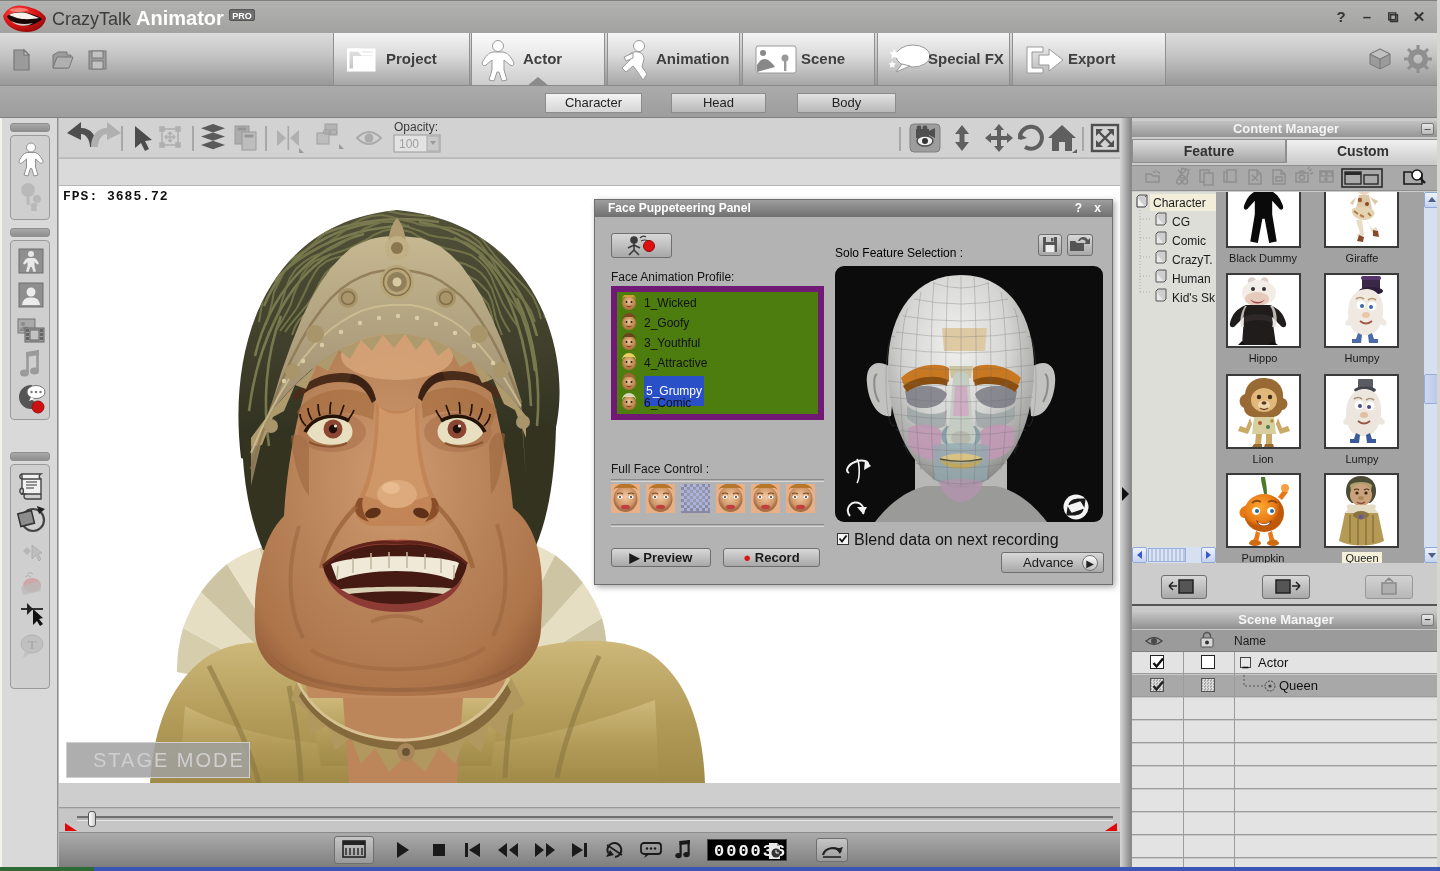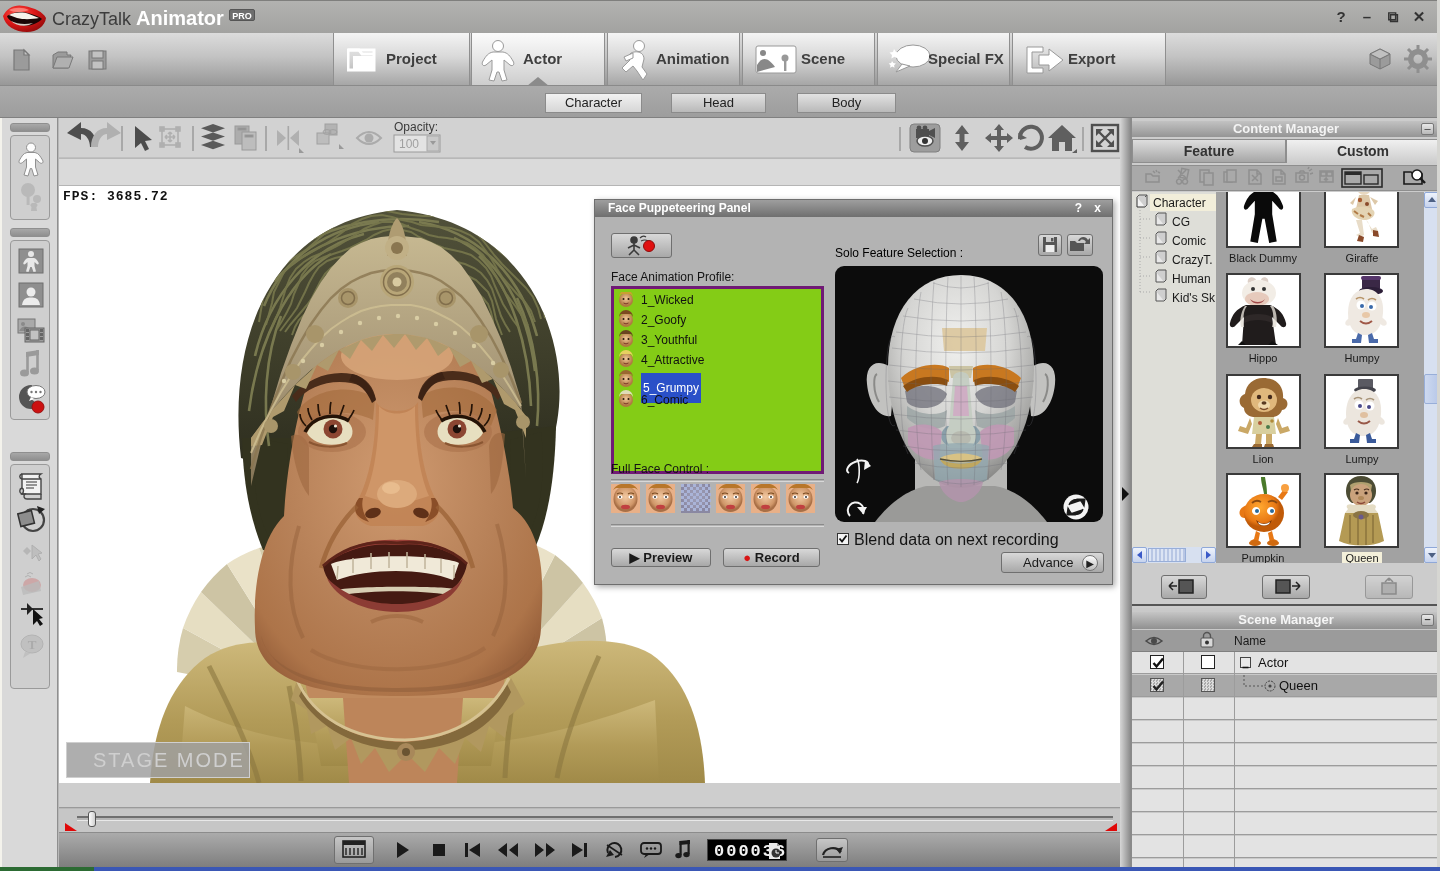--- a/index.html
+++ b/index.html
@@ -44,21 +44,21 @@
 #stagemode { left:7px; top:556px; width:184px; height:36px; background:rgba(160,160,160,0.85); border:1px solid #cfcfcf;
   color:#cfcfcf; font-size:20px; letter-spacing:2px; line-height:34px; padding-left:26px; }
 #canvasgap { left:59px; top:783px; width:1061px; height:25px; background:#cecece; border-bottom:1px solid #9a9a9a;}
 #sliderrow { left:59px; top:809px; width:1061px; height:23px; background:#c6c6c6; }
 #playbar { left:59px; top:832px; width:1061px; height:35px; background:linear-gradient(#ababab,#7e7e7e); border-top:1px solid #8c8c8c;}
 #collapsestrip { left:1120px; top:118px; width:10px; height:753px; background:linear-gradient(90deg,#d6d6d6,#8e8e8e); }
 
 
 #facepanel { left:594px; top:199px; width:519px; height:386px; background:#b3b3b3; border:1px solid #6e6e6e; box-shadow:2px 2px 6px rgba(0,0,0,0.35);}
 #fptitle { left:0; top:0; width:517px; height:17px; background:linear-gradient(#9e9e9e,#6f6f6f); color:#fff; font-weight:bold; font-size:12px; line-height:16px; padding-left:13px;}
-#fplist { left:16px; top:86px; width:213px; height:188px; background:#84cc16; border:3px solid #701a75; }
+#fplist { left:16px; top:86px; width:213px; height:134px; background:#4d7c0f; border:6px solid #701a75; }
 .fpitem { position:absolute; left:27px; font-size:12px; color:#111; }
 .btn { background:linear-gradient(#d8d8d8,#a8a8a8); border:1px solid #6f6f6f; border-radius:3px; }
 #blackpanel { left:240px; top:66px; width:268px; height:256px; background:#0c0c0c; border-radius:9px; }
 
 
 #cmgr { left:1130px; top:118px; width:310px; height:490px; background:#cccccc; border-left:2px solid #8a8a8a; }
 #cmtitle { left:0; top:3px; width:308px; height:16px; background:linear-gradient(#c2c2c2,#959595); color:#f4f4f4; font-weight:bold; font-size:13px; text-align:center; line-height:15px;}
 .cmtab { top:21px; height:24px; font-size:14px; font-weight:bold; color:#333; text-align:center; line-height:23px; }
 #cmtoolbar { left:0; top:47px; width:308px; height:26px; background:#a9a9a9; border-top:1px solid #8e8e8e; border-bottom:1px solid #8e8e8e;}
 #cmtree { left:0; top:74px; width:84px; height:371px; background:#deded8; }

